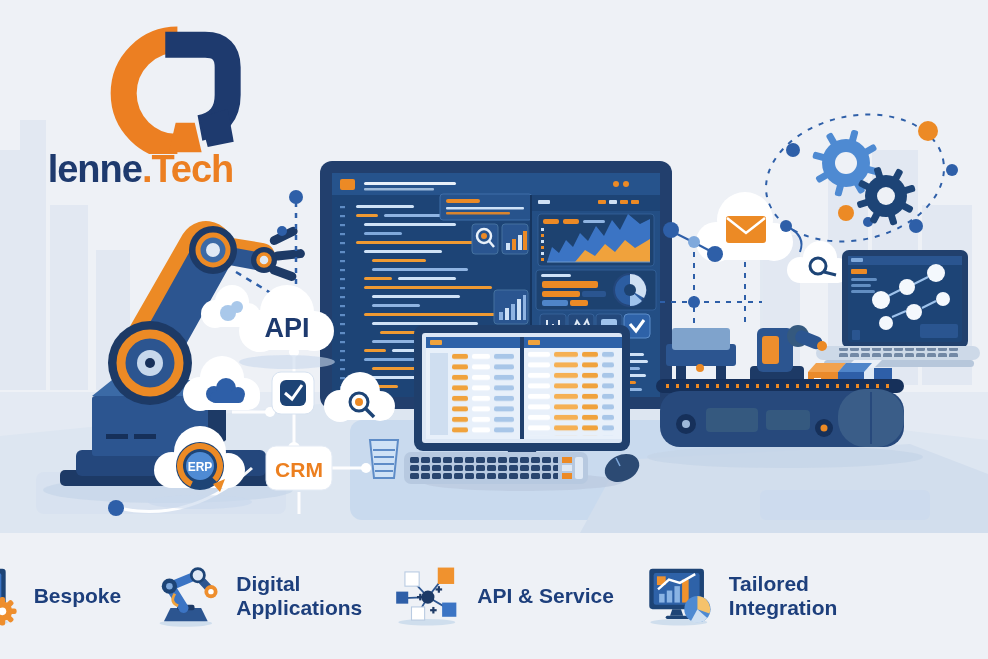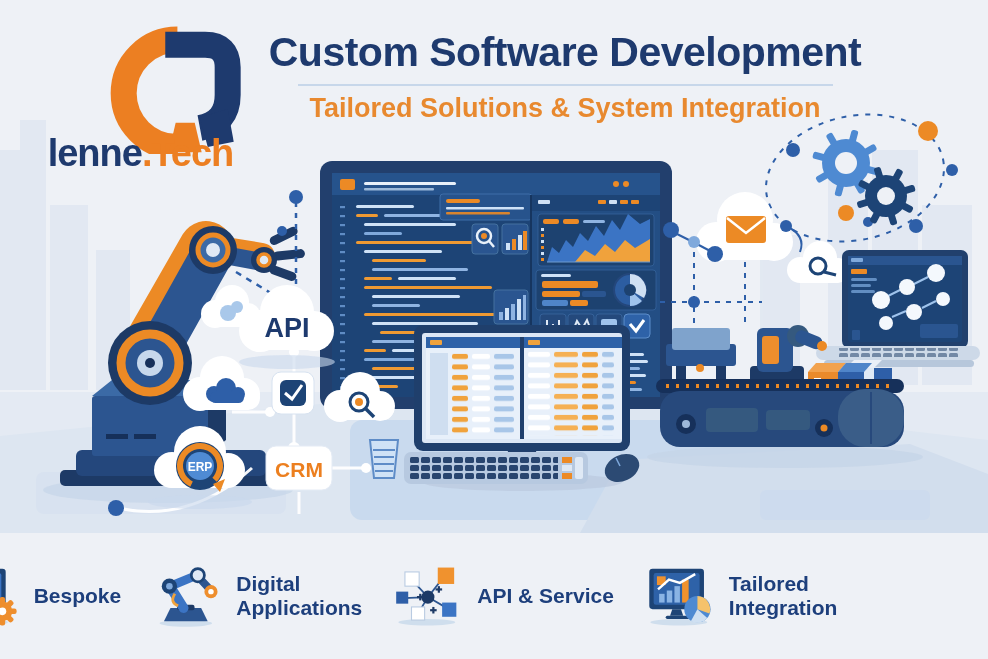--- a/index.html
+++ b/index.html
@@ -5,21 +5,21 @@
   html,body{margin:0;padding:0;}
   .canvas{
     position:relative;width:988px;height:659px;overflow:hidden;
     background:#eef1f6;font-family:"Liberation Sans",sans-serif;
   }
   .scene{position:absolute;left:0;top:0;width:988px;height:659px;}
   svg text{font-family:"Liberation Sans",sans-serif;}
 
   
   .logo-mark{position:absolute;left:92px;top:24px;width:150px;height:130px;}
-  .logo-text{position:absolute;left:38px;top:132px;width:205px;text-align:center;
+  .logo-text{position:absolute;left:38px;top:148px;width:205px;text-align:center;
     font-size:38px;font-weight:700;letter-spacing:-1px;}
   .logo-text .lp{color:#1e3a6e;}
   .logo-text .ls{color:#ec7f22;}
   .titles{position:absolute;left:250px;top:30px;width:630px;text-align:center;}
   .titles h1{margin:0;font-size:41px;line-height:1.1;color:#1e3a6e;font-weight:800;letter-spacing:-0.5px;}
   .title-rule{height:2px;background:#c7d7ea;width:535px;margin:9px auto 7px;}
   .titles h2{margin:0;font-size:27px;color:#e8892f;font-weight:600;}
 
   
   .features{position:absolute;left:0;top:533px;width:788px;height:126px;
@@ -552,25 +552,20 @@
   <svg class="logo-mark" viewBox="0 0 160 150">
     <path d="M92,18 A62,62 0 0 0 92,142" stroke="#ec7f22" stroke-width="30" fill="none"></path>
     <path d="M78,24 L124,24 Q150,24 150,50 L150,82 Q150,114 118,120" stroke="#1e3a6e" stroke-width="30" fill="none" stroke-linejoin="round"></path>
     <polygon points="118,108 150,98 157,136 127,142" fill="#1e3a6e"></polygon>
     <polygon points="90,114 112,114 120,148 82,148" fill="#ec7f22"></polygon>
   </svg>
   <div class="logo-text">
     <span class="lp">lenne</span><span class="ls">.Tech</span>
   </div>
 
-  <div class="titles">
-    <h1>Custom Software Development</h1>
-    <div class="title-rule"></div>
-    <h2>Tailored Solutions &amp; System Integration</h2>
-  </div>
 
   <div class="features">
 
     <div class="feature">
       <svg width="70" height="62" viewBox="0 0 64 56">
         <ellipse cx="28" cy="52" rx="24" ry="3" fill="#cfdeed"></ellipse>
         <rect x="4" y="3" width="46" height="33" rx="3" fill="#1d4476"></rect>
         <rect x="8" y="7" width="38" height="25" rx="2" fill="#3b74c4"></rect>
         <rect x="12" y="11" width="22" height="4" rx="2" fill="#e9f1fa"></rect>
         <rect x="12" y="18" width="16" height="3" rx="1.5" fill="#bcd4ee"></rect>

